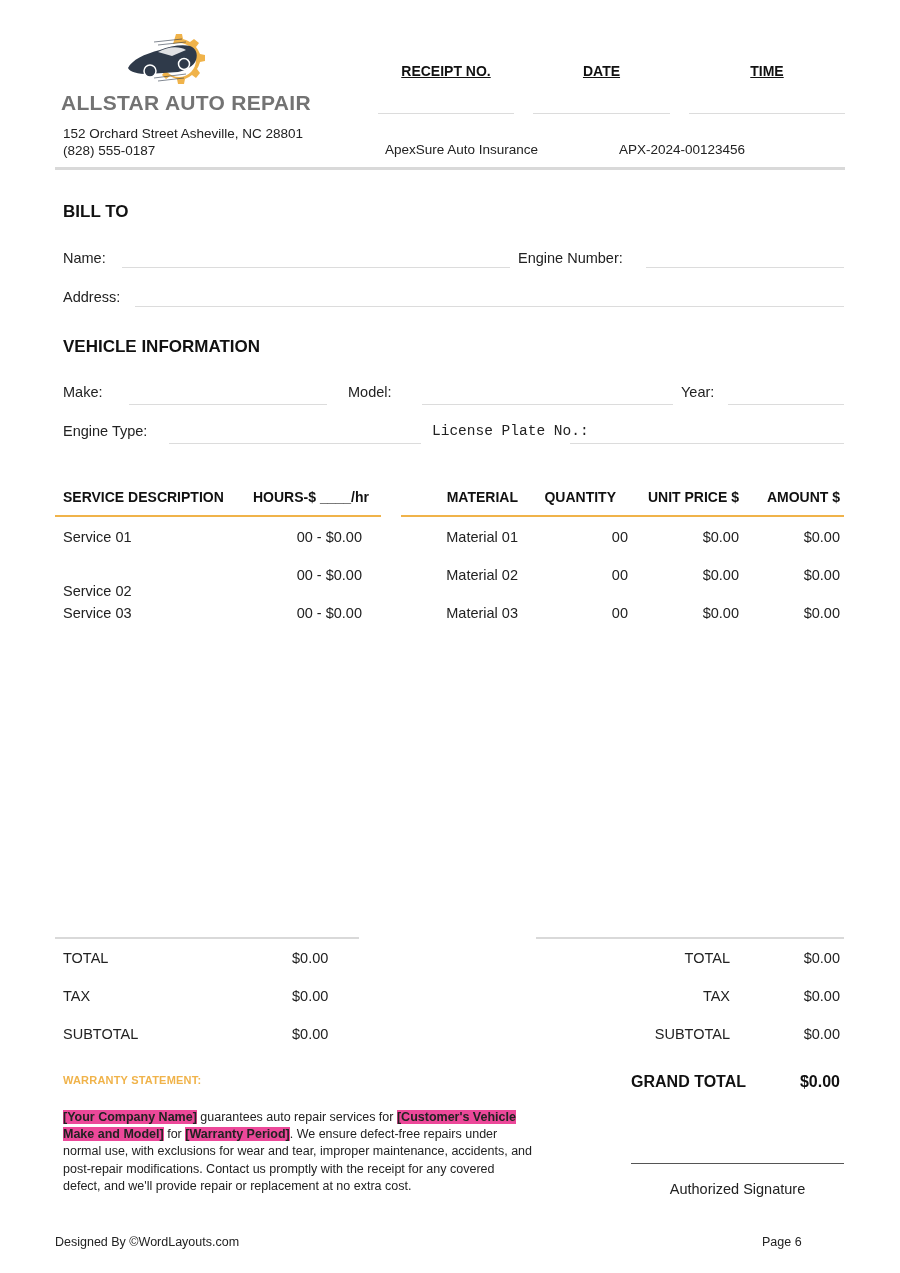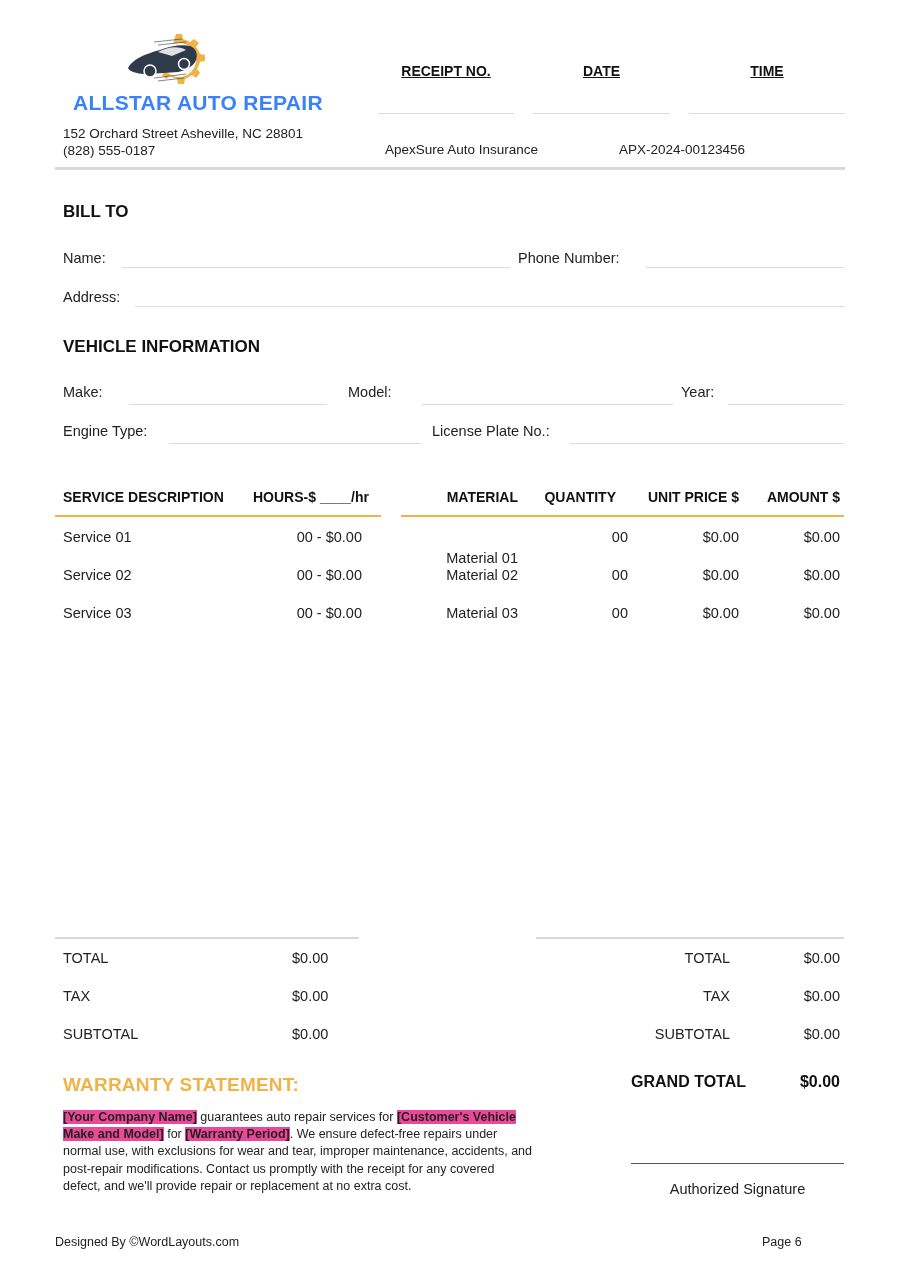--- a/index.html
+++ b/index.html
@@ -1,35 +1,35 @@
 <!DOCTYPE html>
 <html><head>
 <meta charset="utf-8">
 <style>
   * { box-sizing: border-box; margin: 0; padding: 0; }
   html, body { width: 900px; height: 1273px; background: #ffffff; }
   body { position: relative; font-family: "Liberation Sans", "DejaVu Sans", sans-serif; color: #1a1a1a; overflow: hidden; }
   .abs { position: absolute; }
   .logo { left: 124px; top: 30px; width: 92px; height: 62px; }
-  .brand { left: 73px; top: 91px; font-size: 21px; font-weight: bold; color: #3b82f6; letter-spacing: 0.3px; white-space: nowrap; }
+  .brand { left: 61px; top: 91px; font-size: 21px; font-weight: bold; color: #737373; letter-spacing: 0.3px; white-space: nowrap; }
   .addr { left: 63px; top: 125px; font-size: 13.5px; color: #222; line-height: 17px; }
   .hdr-label { top: 63px; font-size: 14px; font-weight: bold; text-align: center; color: #111; text-decoration: underline; }
   .hdr-line { top: 113px; height: 1px; background: #dcdcdc; }
   .ins { top: 142px; font-size: 13.5px; color: #222; white-space: nowrap; }
   .top-rule { left: 55px; top: 167px; width: 790px; height: 3px; background: #d9d9d9; }
   .section-title { left: 63px; font-size: 17px; font-weight: bold; color: #111; }
   .field-label { font-size: 14.5px; color: #222; white-space: nowrap; }
   .field-line { height: 1px; background: #dcdcdc; }
   .th { top: 489px; font-size: 14px; font-weight: bold; color: #111; white-space: nowrap; }
   .orange-rule { top: 515px; height: 2px; background: #f0b34a; }
   .td { font-size: 14.5px; color: #222; white-space: nowrap; }
   .grey-rule { height: 2px; background: #d9d9d9; }
   .sum { font-size: 14.5px; color: #222; white-space: nowrap; }
   .grand { font-size: 16px; font-weight: bold; color: #111; white-space: nowrap; }
-  .warranty-title { left: 63px; top: 1074px; font-size: 19px; font-weight: bold; color: #f0b34a; letter-spacing: 0.2px; }
+  .warranty-title { left: 63px; top: 1074px; font-size: 11px; font-weight: bold; color: #f0b34a; letter-spacing: 0.2px; }
   .warranty { left: 63px; top: 1109px; width: 470px; font-size: 12.5px; line-height: 17.2px; color: #222; }
   .hl { background: #ec4899; font-weight: bold; }
   .sig-line { left: 631px; top: 1163px; width: 213px; height: 1px; background: #555; }
   .sig-label { left: 631px; top: 1181px; width: 213px; text-align: center; font-size: 14.5px; color: #222; }
   .footer { top: 1235px; font-size: 12.5px; color: #222; white-space: nowrap; }
   .center { text-align: right; }
 </style>
 </head>
 <body>
 
@@ -64,55 +64,55 @@
 <div class="abs hdr-line" style="left:689px;width:156px;"></div>
 
 <div class="abs ins" style="left:385px;">ApexSure Auto Insurance</div>
 <div class="abs ins" style="left:619px;">APX-2024-00123456</div>
 
 <div class="abs top-rule"></div>
 
 <div class="abs section-title" style="top:202px;">BILL TO</div>
 <div class="abs field-label" style="left:63px;top:250px;">Name:</div>
 <div class="abs field-line" style="left:122px;top:267px;width:388px;"></div>
-<div class="abs field-label" style="left:518px;top:250px;">Phone Number:</div>
+<div class="abs field-label" style="left:518px;top:250px;">Engine Number:</div>
 <div class="abs field-line" style="left:646px;top:267px;width:198px;"></div>
 <div class="abs field-label" style="left:63px;top:289px;">Address:</div>
 <div class="abs field-line" style="left:135px;top:306px;width:709px;"></div>
 
 <div class="abs section-title" style="top:337px;">VEHICLE INFORMATION</div>
 <div class="abs field-label" style="left:63px;top:384px;">Make:</div>
 <div class="abs field-line" style="left:129px;top:404px;width:198px;"></div>
 <div class="abs field-label" style="left:348px;top:384px;">Model:</div>
 <div class="abs field-line" style="left:422px;top:404px;width:251px;"></div>
 <div class="abs field-label" style="left:681px;top:384px;">Year:</div>
 <div class="abs field-line" style="left:728px;top:404px;width:116px;"></div>
 <div class="abs field-label" style="left:63px;top:423px;">Engine Type:</div>
 <div class="abs field-line" style="left:169px;top:443px;width:252px;"></div>
-<div class="abs field-label" style="left:432px;top:423px;">License Plate No.:</div>
+<div class="abs field-label" style="left:432px;top:423px;font-family:Liberation Mono, monospace;">License Plate No.:</div>
 <div class="abs field-line" style="left:570px;top:443px;width:274px;"></div>
 
 <div class="abs th" style="left:63px;">SERVICE DESCRIPTION</div>
 <div class="abs th" style="left:253px;">HOURS-$ ____/hr</div>
 <div class="abs orange-rule" style="left:55px;width:326px;"></div>
 
 <div class="abs th center" style="left:418px;width:100px;">MATERIAL</div>
 <div class="abs th center" style="left:526px;width:90px;">QUANTITY</div>
 <div class="abs th center" style="left:639px;width:100px;">UNIT PRICE $</div>
 <div class="abs th center" style="left:750px;width:90px;">AMOUNT $</div>
 <div class="abs orange-rule" style="left:401px;width:443px;"></div>
 
 <div class="abs td" style="left:63px;top:529px;">Service 01</div>
 <div class="abs td center" style="left:262px;top:529px;width:100px;">00 - $0.00</div>
-<div class="abs td" style="left:63px;top:567px;text-align:center;">Service 02</div>
+<div class="abs td" style="left:63px;top:583px;text-align:center;">Service 02</div>
 <div class="abs td center" style="left:262px;top:567px;width:100px;">00 - $0.00</div>
 <div class="abs td" style="left:63px;top:605px;">Service 03</div>
 <div class="abs td center" style="left:262px;top:605px;width:100px;">00 - $0.00</div>
 
-<div class="abs td center" style="left:418px;top:529px;width:100px;margin-top:21px;">Material 01</div>
+<div class="abs td center" style="left:418px;top:529px;width:100px;">Material 01</div>
 <div class="abs td center" style="left:538px;top:529px;width:90px;">00</div>
 <div class="abs td center" style="left:639px;top:529px;width:100px;">$0.00</div>
 <div class="abs td center" style="left:750px;top:529px;width:90px;">$0.00</div>
 
 <div class="abs td center" style="left:418px;top:567px;width:100px;">Material 02</div>
 <div class="abs td center" style="left:538px;top:567px;width:90px;">00</div>
 <div class="abs td center" style="left:639px;top:567px;width:100px;">$0.00</div>
 <div class="abs td center" style="left:750px;top:567px;width:90px;">$0.00</div>
 
 <div class="abs td center" style="left:418px;top:605px;width:100px;">Material 03</div>

